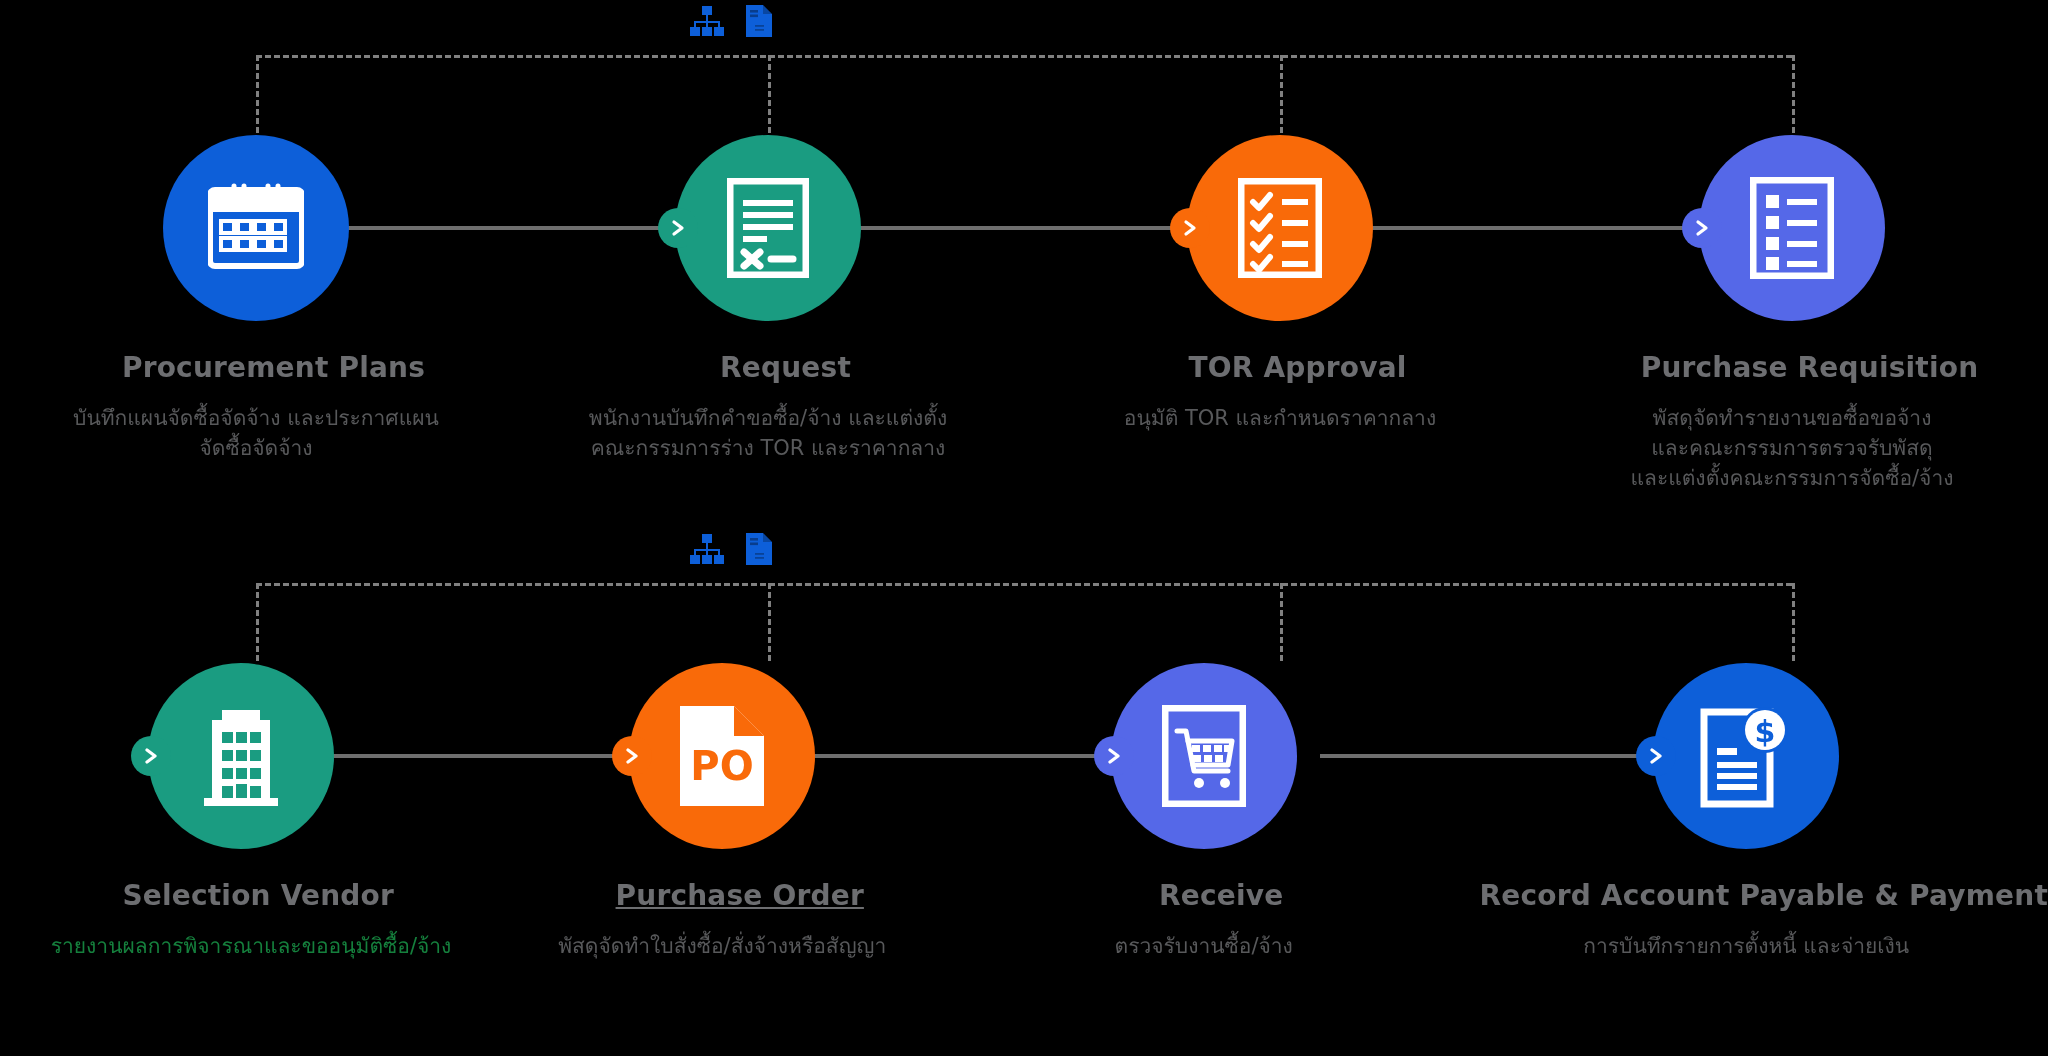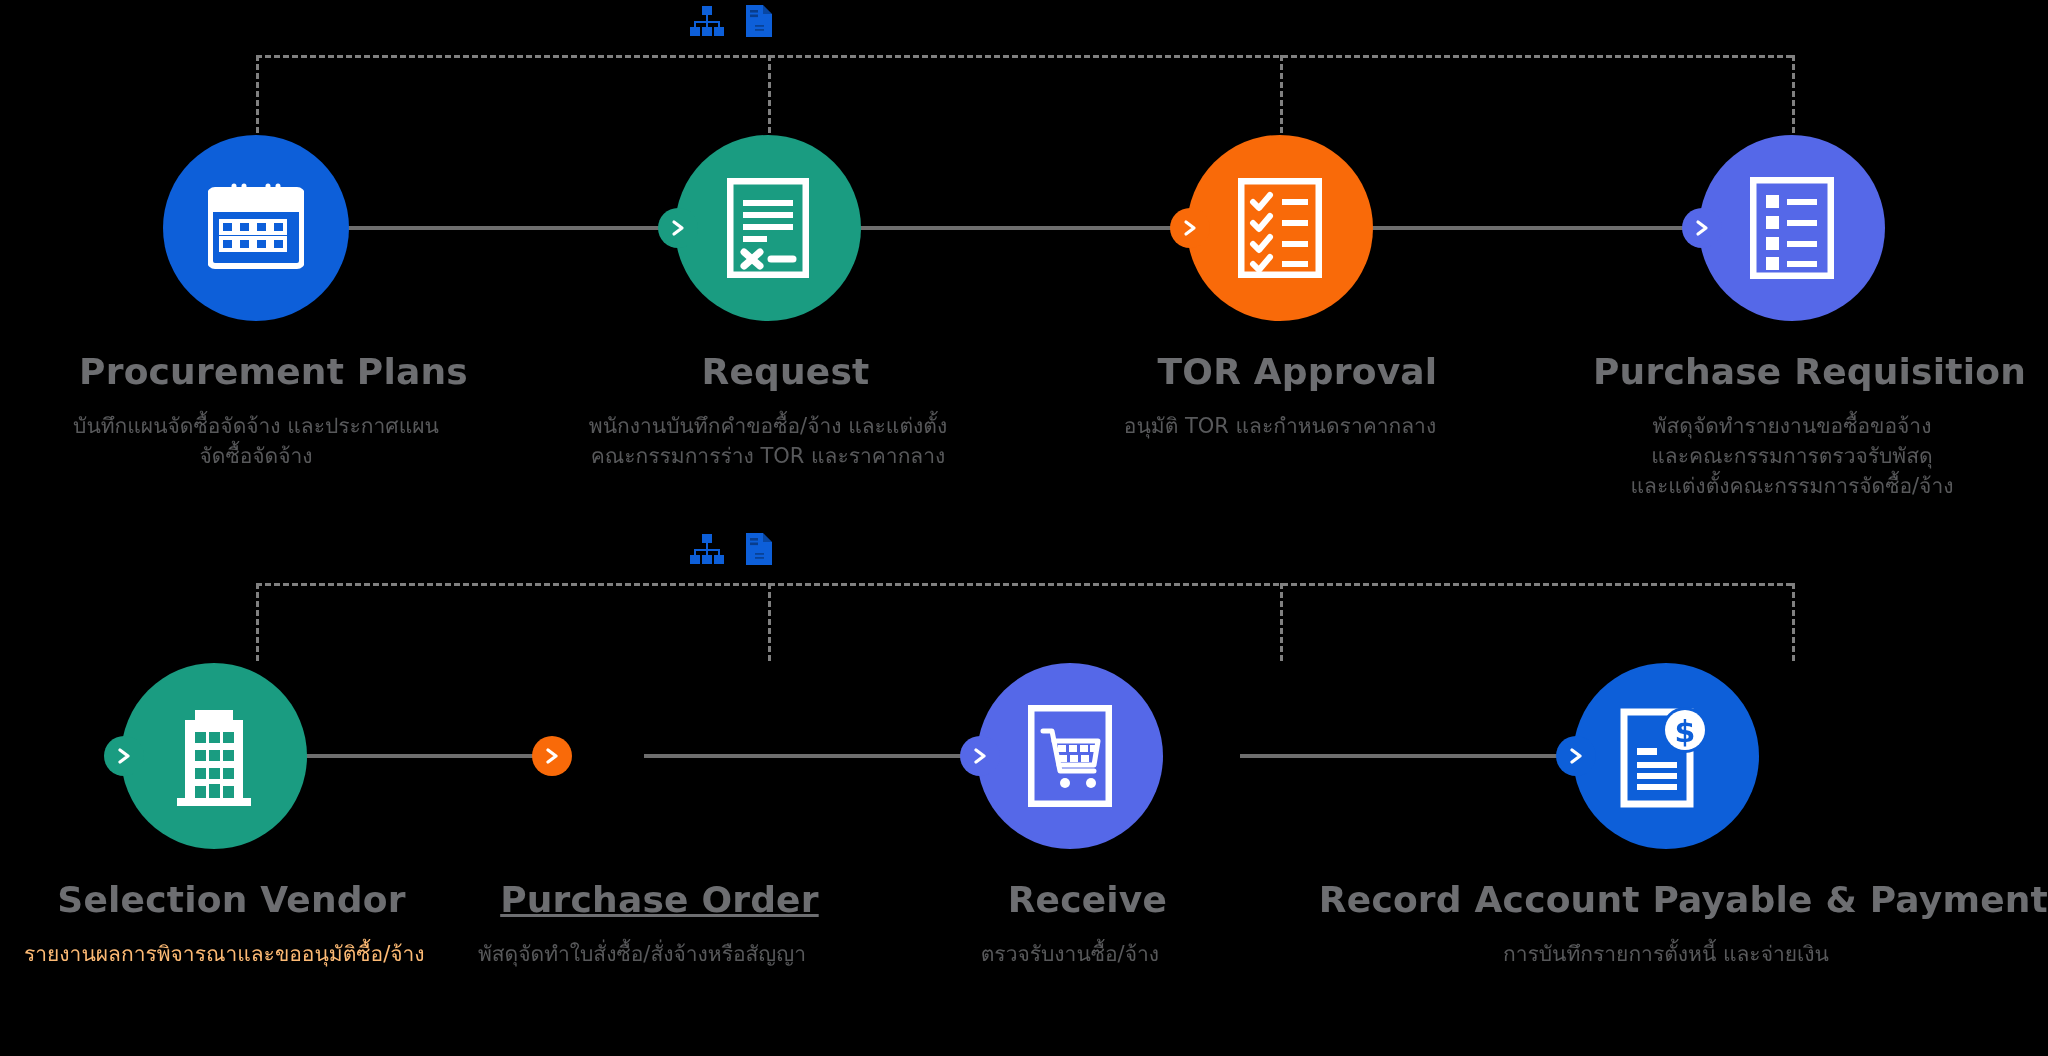--- a/index.html
+++ b/index.html
@@ -58,21 +58,21 @@
     position: absolute; top: 50%; transform: translateY(-50%);
     width: 40px; height: 40px; border-radius: 50%;
     display: flex; align-items: center; justify-content: center;
     z-index: 4;
   }
   .badge svg { display:block; }
 
   
   .title {
     margin-top: 28px;
-    font-size: 36px; font-weight: bold; color: #6d6e71;
+    font-size: 28px; font-weight: bold; color: #6d6e71;
     letter-spacing: .2px; text-align: center; white-space: nowrap; margin-left: 35px;
   }
   .desc {
     margin-top: 20px;
     font-size: 21px; line-height: 1.42; color: #58595b;
     text-align: center; max-width: 380px;
   }
   .desc.wide { max-width: 430px; }
   .desc .ln { display: block; white-space: nowrap; text-align: center; }
 </style>
@@ -303,27 +303,36 @@
       </svg>
               </span>
             </div>
             <div class="badge" style="left: calc(50% - 110px); background: rgb(26, 156, 129);">
               <svg width="16" height="18" viewBox="0 0 16 18">
     <polyline points="4,3 12,9 4,15" fill="none" stroke="#ffffff" stroke-width="3.2" stroke-linecap="round" stroke-linejoin="round"></polyline>
   </svg>
             </div>
           </div>
           <div class="title" style="color: rgb(109, 110, 113);">Selection Vendor</div>
-          <div class="desc" style="color: #fdba74;">
+          <div class="desc" style="color: #15803d;">
             <span class="ln">รายงานผลการพิจารณาและขออนุมัติซื้อ/จ้าง</span>
           </div>
         </div>
         <div class="node">
           <div class="circle-wrap">
             <div class="connector" style="right: calc(50% + 86px); width: 340px; background: rgb(110, 110, 110);"></div>
+            <div class="circle" style="background: rgb(249, 106, 9);">
+              <span>
+                <svg width="88" height="104" viewBox="0 0 88 104">
+        <path d="M2 2 H56 L86 32 V102 H2 Z" fill="white"></path>
+        <path d="M56 2 L86 32 H56 Z" fill="#f96a09"></path>
+        <text x="44" y="76" font-family="DejaVu Sans, sans-serif" font-size="40" font-weight="bold" fill="#f96a09" text-anchor="middle">PO</text>
+      </svg>
+              </span>
+            </div>
             <div class="badge" style="left: calc(50% - 110px); background: rgb(249, 106, 9);">
               <svg width="16" height="18" viewBox="0 0 16 18">
     <polyline points="4,3 12,9 4,15" fill="none" stroke="#ffffff" stroke-width="3.2" stroke-linecap="round" stroke-linejoin="round"></polyline>
   </svg>
             </div>
           </div>
           <div class="title" style="color: rgb(109, 110, 113); text-decoration: underline;">Purchase Order</div>
           <div class="desc" style="color: rgb(88, 89, 91);">
             <span class="ln">พัสดุจัดทำใบสั่งซื้อ/สั่งจ้างหรือสัญญา</span>
           </div>

